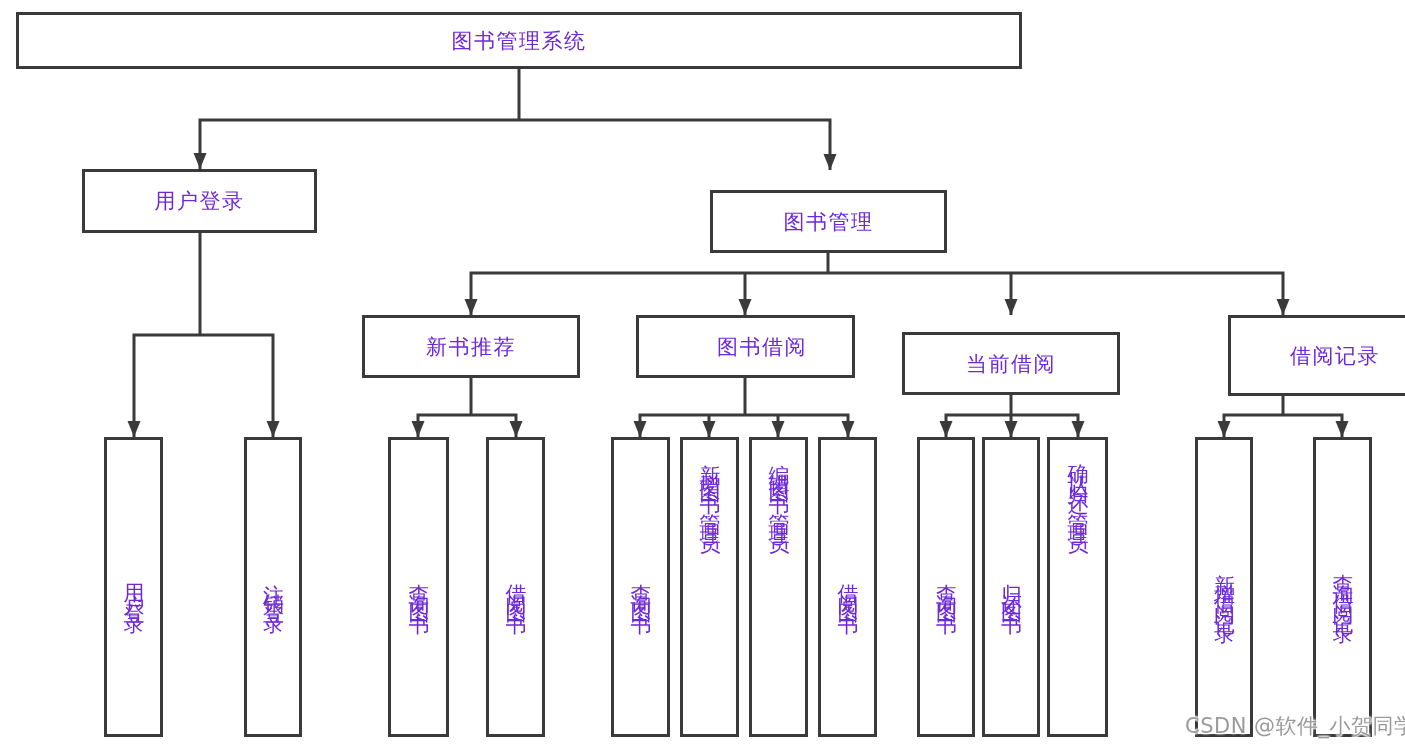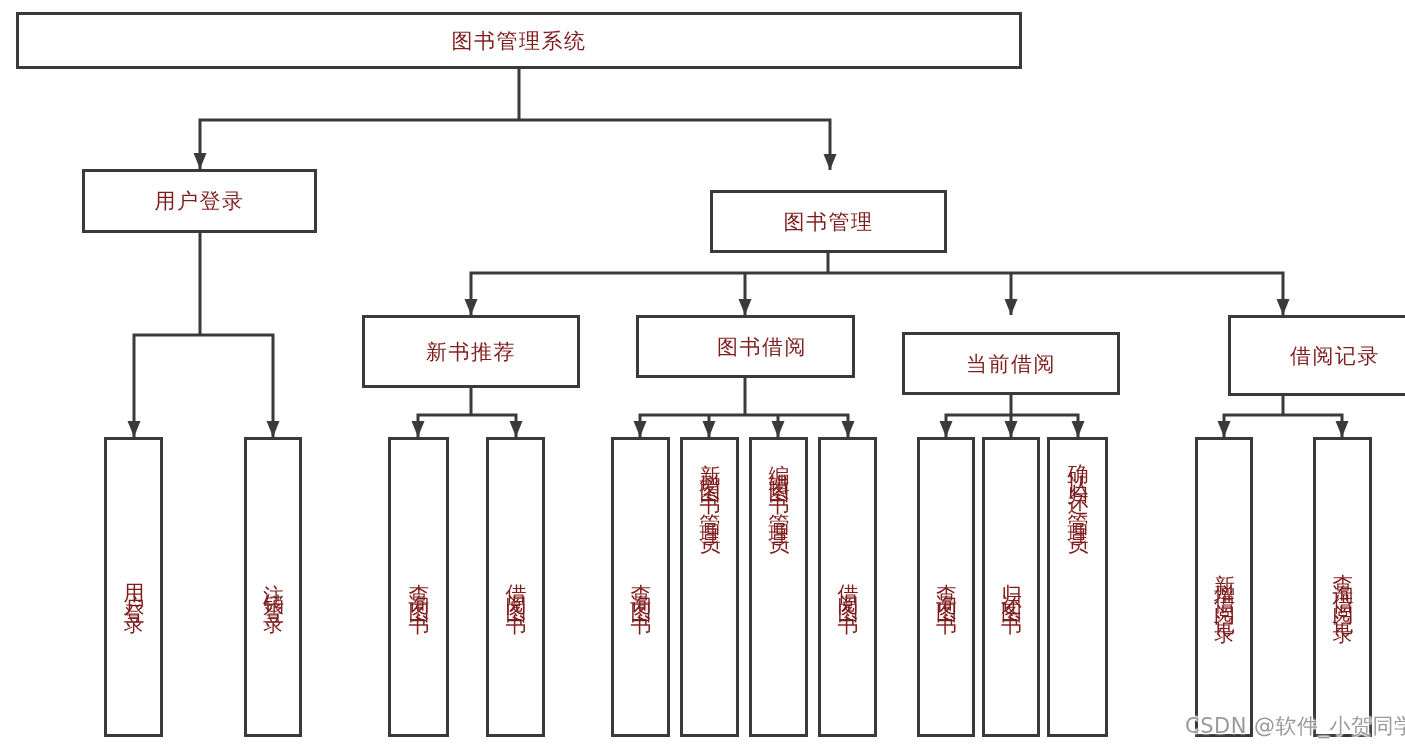--- a/index.html
+++ b/index.html
@@ -18,21 +18,21 @@
     pointer-events: none;
   }
   .box {
     position: absolute;
     box-sizing: border-box;
     border: 3px solid #3a3a3a;
     background: #ffffff;
     display: flex;
     align-items: center;
     justify-content: center;
-    color: #7f1d1d;
+    color: #6d28d9;
   }
   .hbox { font-size: 21px; letter-spacing: 1.5px; white-space: nowrap; }
   .vbox .vtext {
     writing-mode: vertical-rl;
     text-orientation: mixed;
     font-size: 21px;
     line-height: 1;
     letter-spacing: 10px;
   }
   .vtop { align-items: flex-start; }
@@ -88,21 +88,21 @@
     <span>图书管理系统</span>
   </div>
 
   <div class="box hbox" style="left:82px; top:169px; width:235px; height:64px;">
     <span>用户登录</span>
   </div>
   <div class="box hbox" style="left:710px; top:170px; width:237px; height:63px;margin-top:20px;">
     <span>图书管理</span>
   </div>
 
-  <div class="box hbox" style="left:362px; top:315px; width:218px; height:73px;">
+  <div class="box hbox" style="left:362px; top:315px; width:218px; height:63px;">
     <span>新书推荐</span>
   </div>
   <div class="box hbox" style="left:636px; top:315px; width:219px; height:63px;padding-left:33px;">
     <span>图书借阅</span>
   </div>
   <div class="box hbox" style="left:902px; top:332px; width:218px; height:63px;">
     <span>当前借阅</span>
   </div>
   <div class="box hbox" style="left:1228px; top:315px; width:214px; height:81px;">
     <span>借阅记录</span>

